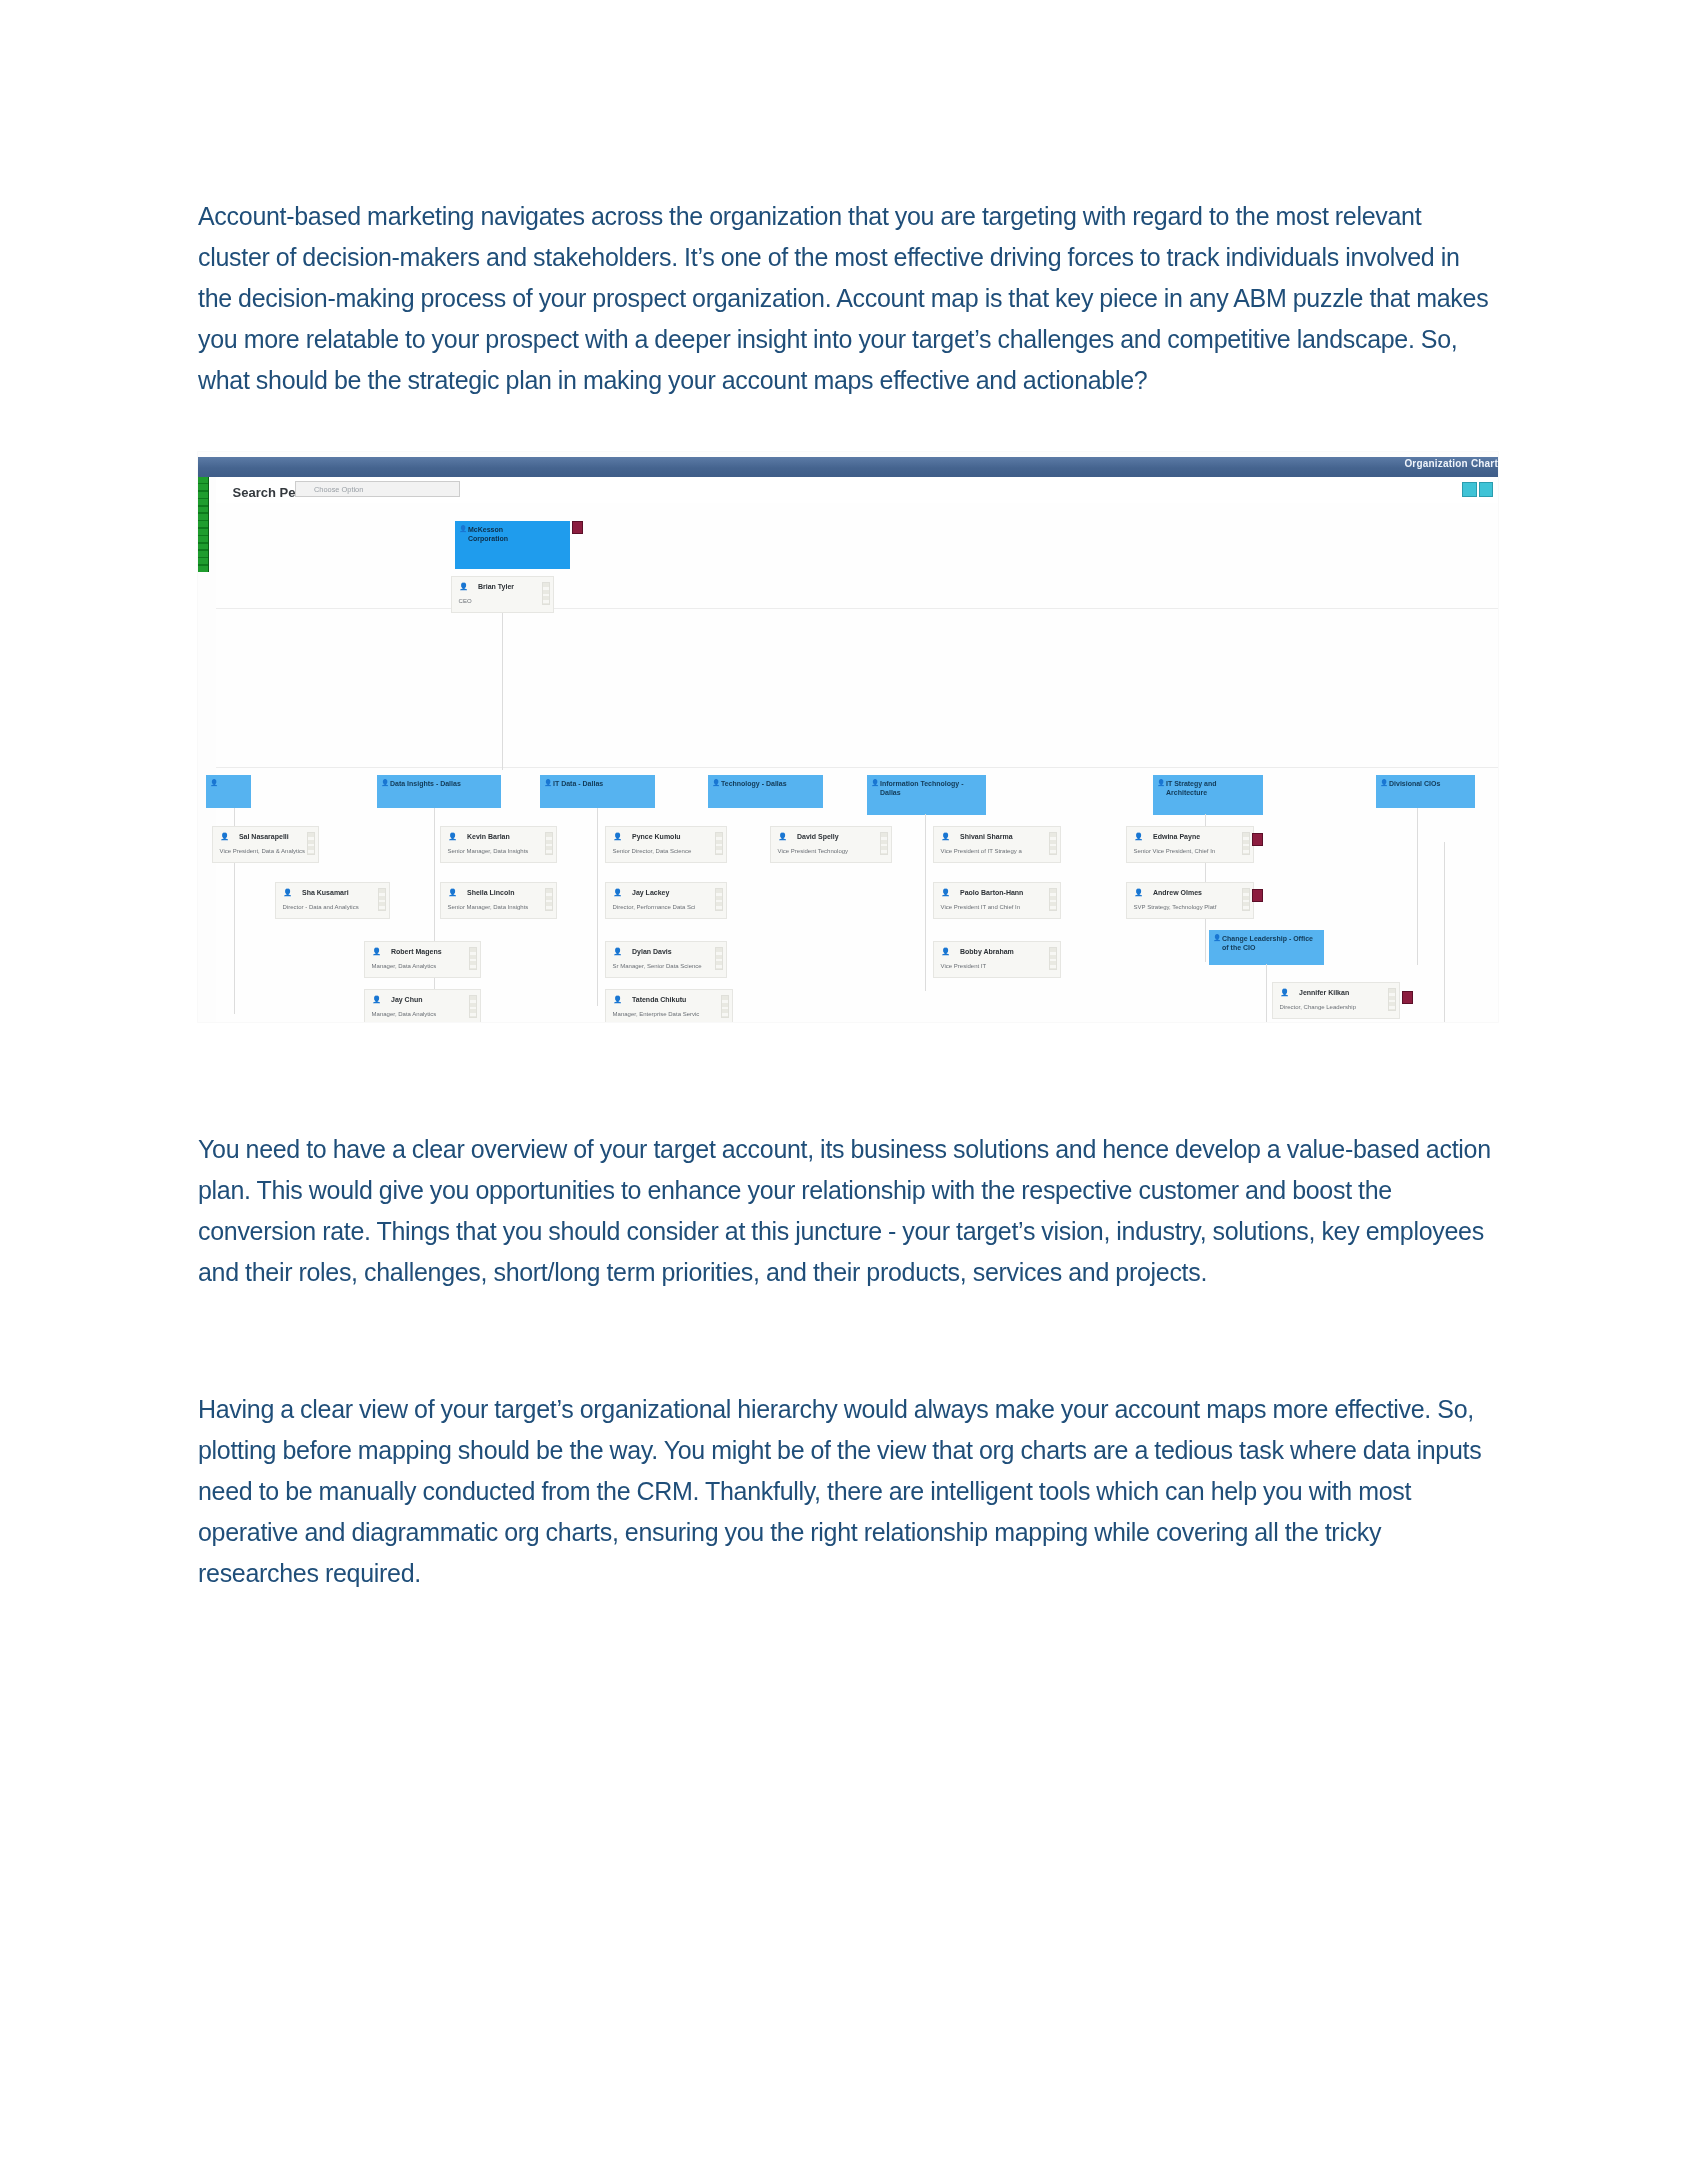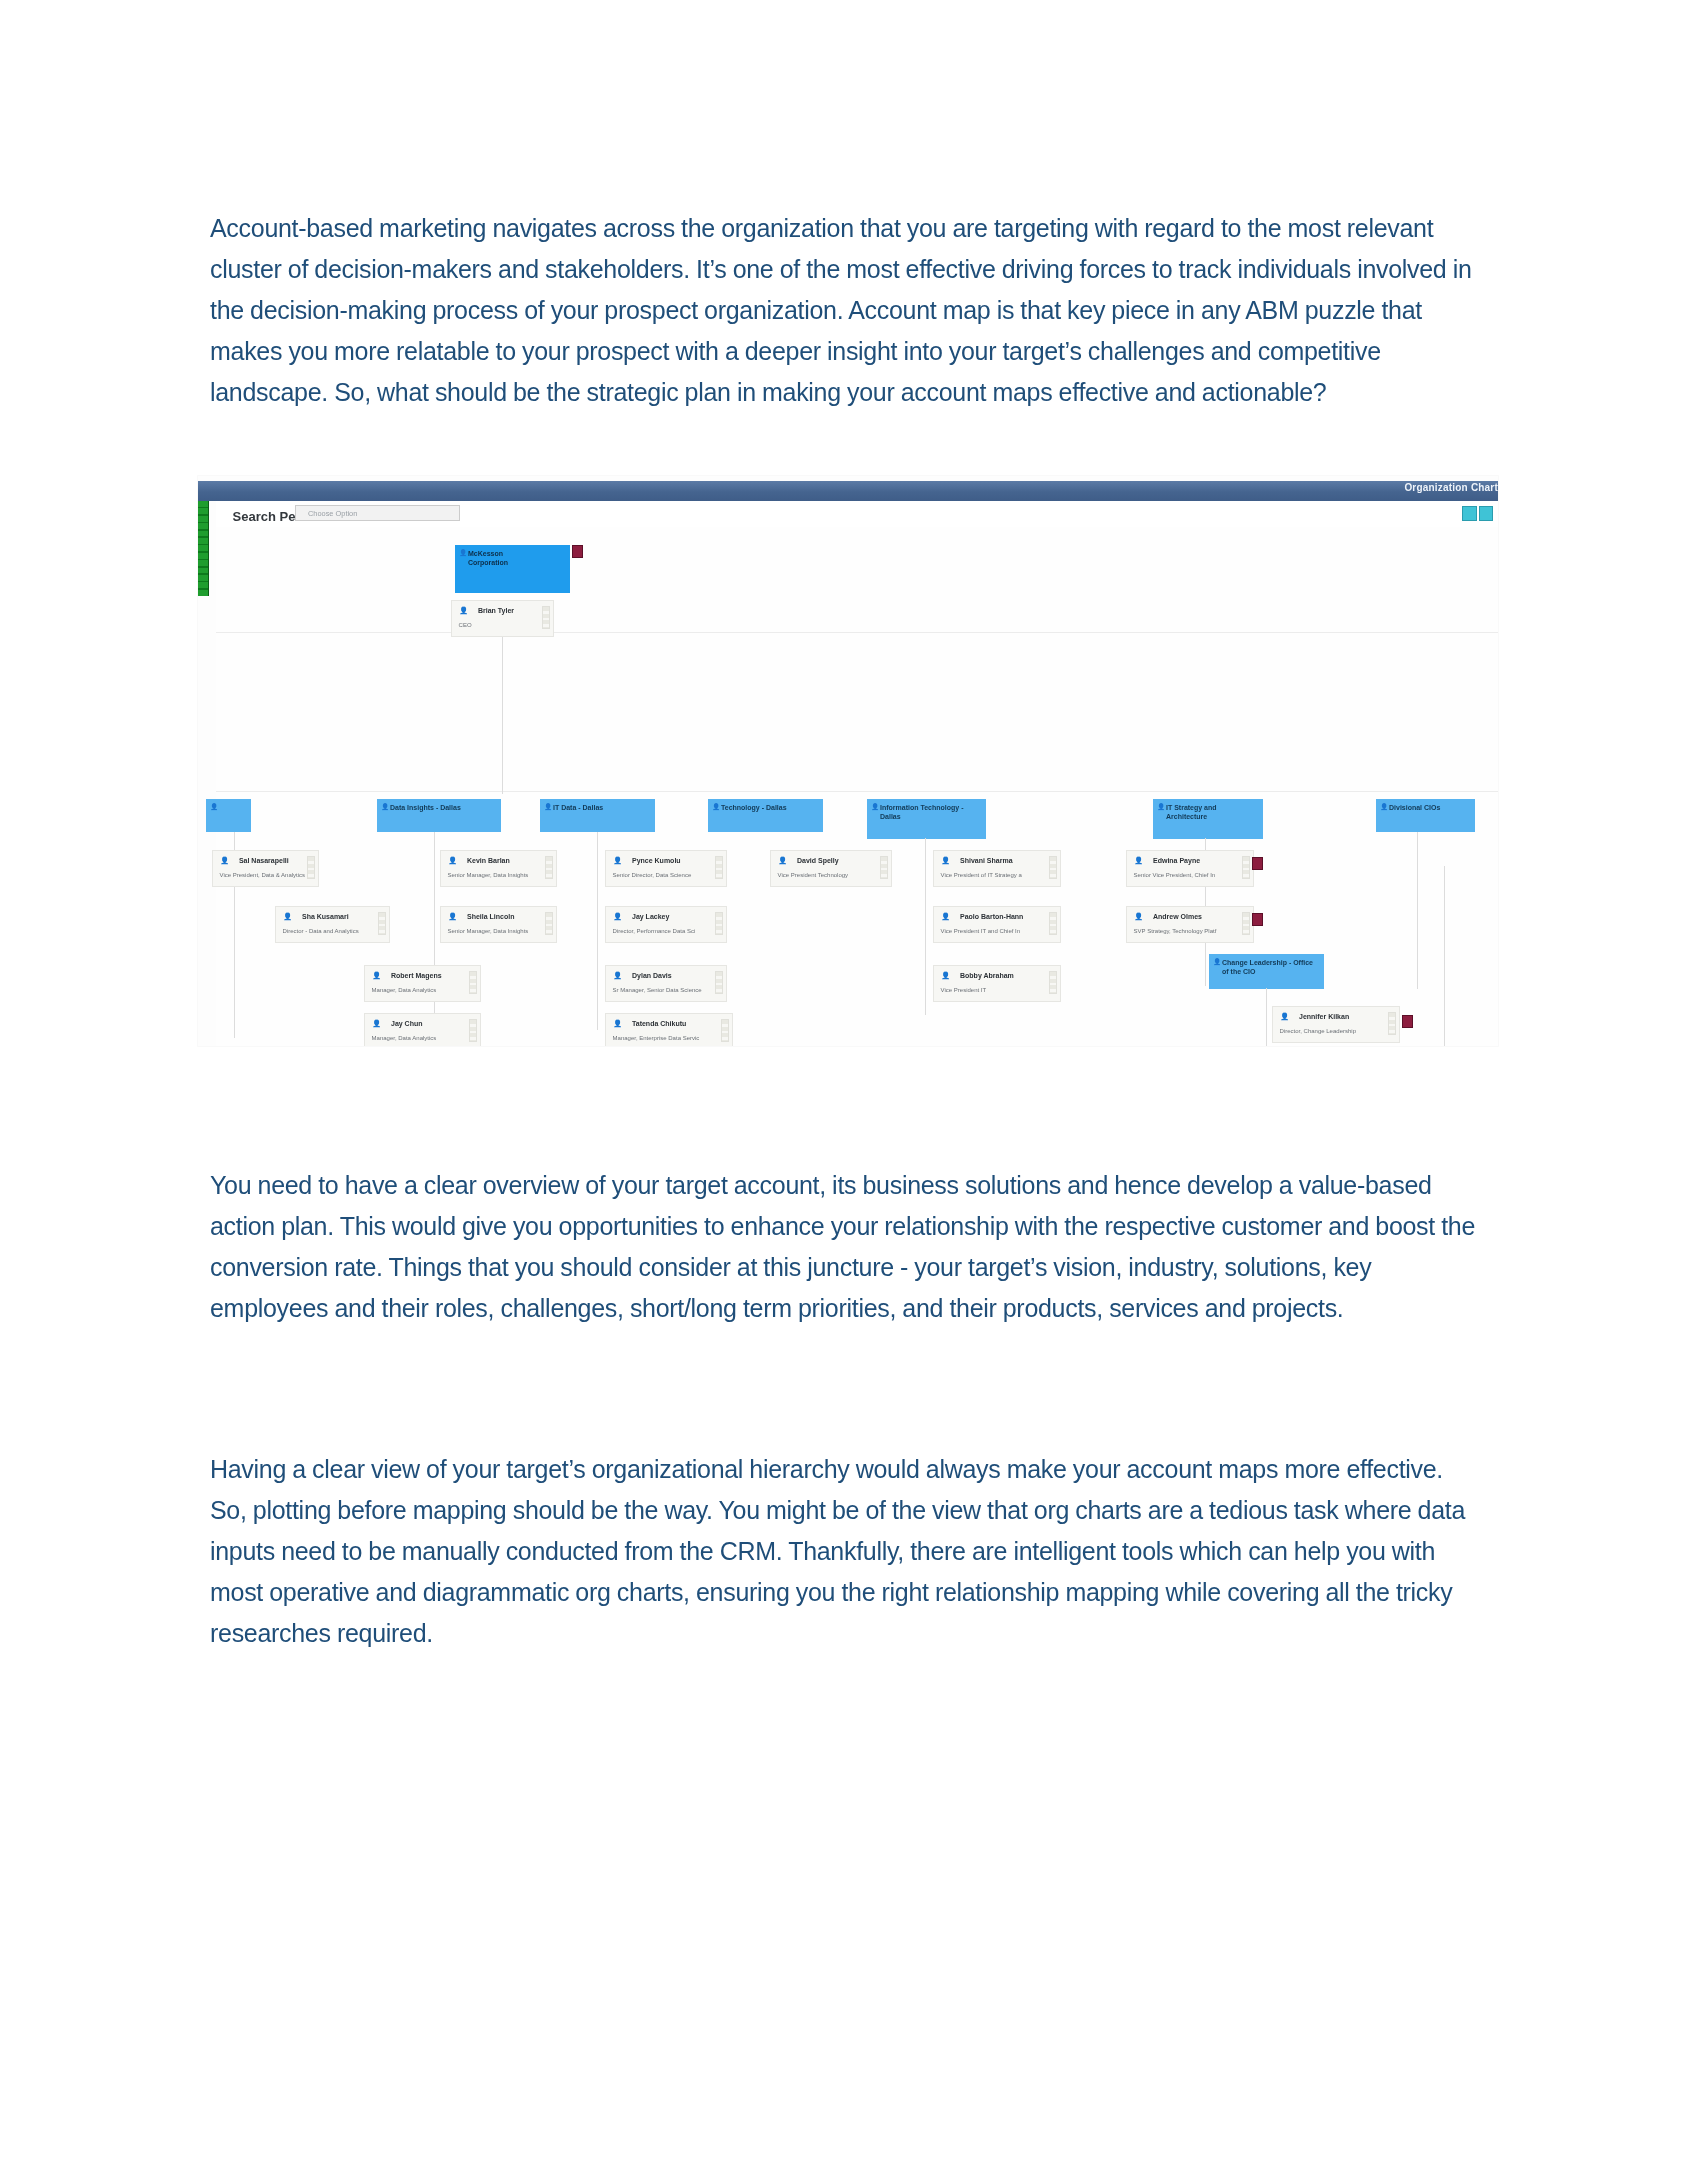--- a/index.html
+++ b/index.html
@@ -21,21 +21,21 @@
     position: absolute;
     left: 198px;
     top: 0;
     width: 1293px;
   }
   p.para {
     color: #1f4e79;
     font-size: 25px;
     line-height: 41px;
     letter-spacing: -0.3px;
-    margin: 12px;
+    margin: 0;
     font-weight: 400;
     text-align: left;
     word-spacing: -0.4px;
   }
   h2.heading {
     color: #1f4e79;
     font-size: 25px;
     line-height: 38px;
     font-weight: bold;
     margin: 0;
@@ -107,21 +107,21 @@
   .org-search-input {
     position: absolute;
     left: 79px; top: 4.1px;
     width: 165px;
     height: 16px;
     background: #f2f2f2;
     border: 0.8px solid #ccc;
     color: #9aa0a6;
     font-size: 7.4px;
     line-height: 15.7px;
-    padding-left: 12px;
+    padding-left: 18px;
     box-sizing: border-box;
   }
   .org-btn {
     position: absolute;
     top: 5px;
     width: 12.4px;
     height: 13px;
     background: #3fc3d6;
     border: 0.8px solid #2a9cae;
   }

